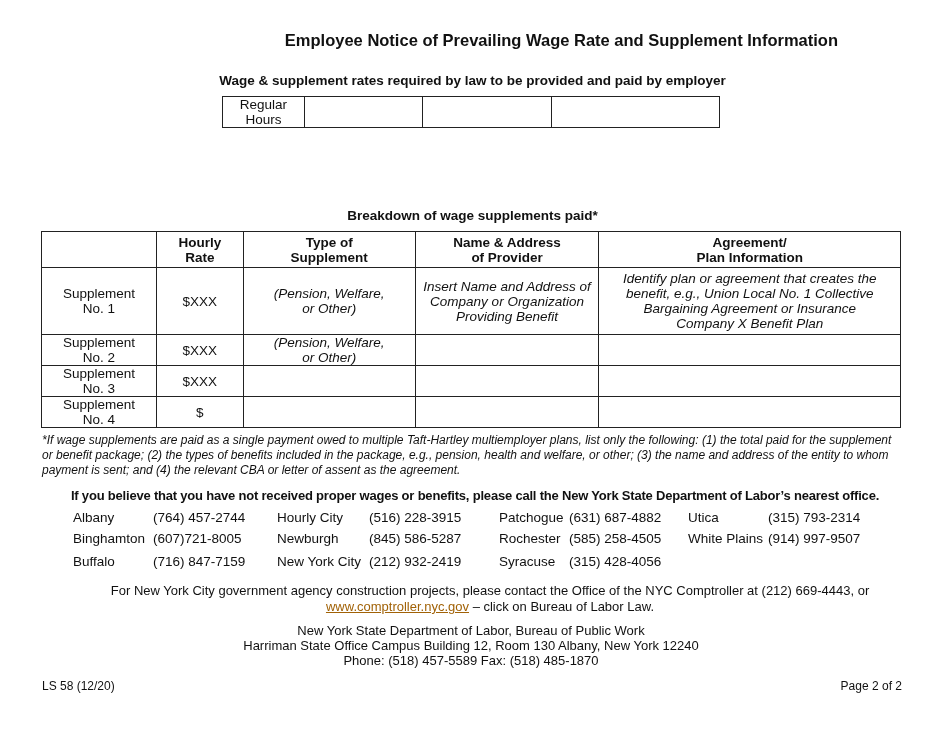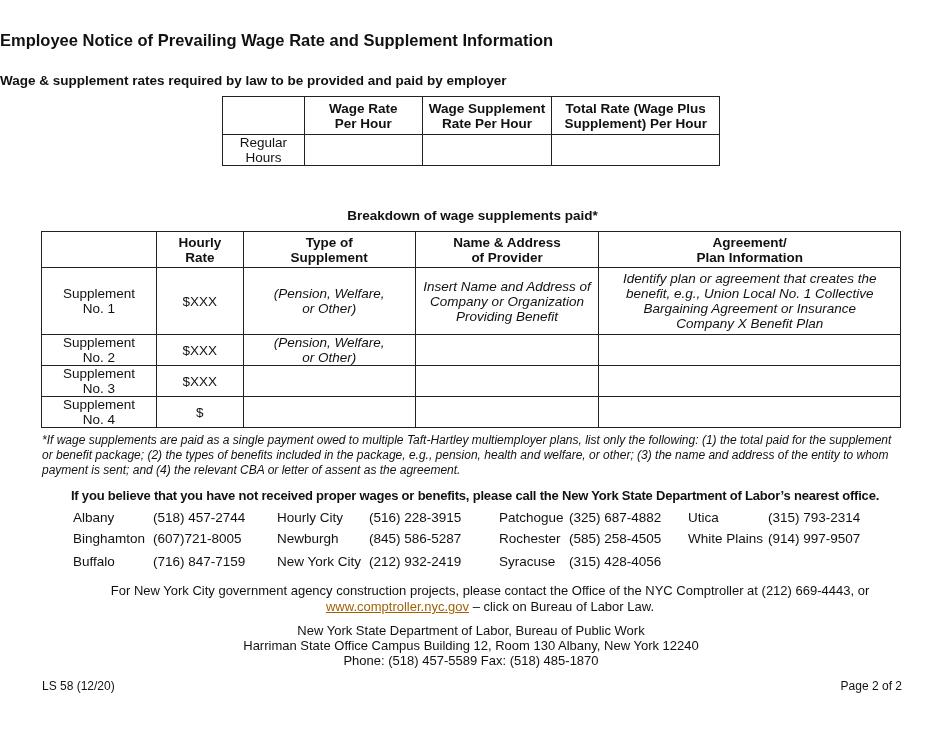--- a/index.html
+++ b/index.html
@@ -2,25 +2,25 @@
 <html><head>
   <meta charset="utf-8">
   <style>
     html, body { margin: 0; padding: 0; background: #ffffff; }
     body {
       width: 950px; height: 733px; position: relative; overflow: hidden;
       font-family: "Liberation Sans", sans-serif; color: #111;
     }
     .abs { position: absolute; }
     .title {
-      left: 0; width: 838px; top: 31px; text-align: left;
+      left: 0; width: 838px; top: 31px; text-align: right;
       font-size: 16.5px; font-weight: bold;
     }
     .subtitle {
-      left: 0; width: 945px; top: 73px; 
+      left: 0; width: 945px; top: 73px; text-align: center;
       font-size: 13.5px; font-weight: bold;
     }
     table { border-collapse: collapse; }
     td, th {
       border: 1.5px solid #222; padding: 0; text-align: center;
       vertical-align: middle; font-size: 13.5px; line-height: 15px;
     }
     th { font-weight: bold; }
     .t1 { left: 222px; top: 96px; width: 498px; }
     .t1 th { height: 37px; }
@@ -62,26 +62,20 @@
 <div class="abs subtitle">Wage &amp; supplement  rates required by law to be provided and paid by employer</div>
 
 <table class="abs t1">
   <colgroup>
       <col style="width:82px">
       <col style="width:118px">
       <col style="width:130px">
       <col style="width:168px">
     </colgroup>
   <tbody>
-      <tr>
-    <th></th>
-    <th><span>Wage Rate</span><br><span>Per Hour</span></th>
-    <th><span>Wage Supplement</span><br><span>Rate Per Hour</span></th>
-    <th><span>Total Rate (Wage Plus</span><br><span>Supplement) Per Hour</span></th>
-  </tr>
   <tr>
     <td><span>Regular</span><br><span>Hours</span></td>
     <td></td>
     <td></td>
     <td></td>
   </tr>
 </tbody>
   </table>
 
 <div class="abs breakdown-title">Breakdown of wage supplements paid*</div>
@@ -132,35 +126,35 @@
   </tr>
 </tbody>
   </table>
 
 <div class="abs footnote">*If wage supplements are paid as a single payment owed to multiple Taft-Hartley multiemployer plans, list only the following: (1) the total paid for the supplement or benefit package; (2) the types of benefits included in the package, e.g., pension, health and welfare, or other; (3) the name and address of the entity to whom payment is sent; and (4) the relevant CBA or letter of assent as the agreement.</div>
 
 <div class="abs callout">If you believe that you have not received proper wages or benefits, please call the New York State Department of Labor’s nearest office.</div>
 
 <div>
   <span class="office" style="left:73px;top:510px">Albany</span>
-  <span class="office" style="left:153px;top:510px">(518) 457-2744</span>
+  <span class="office" style="left:153px;top:510px">(764) 457-2744</span>
   <span class="office" style="left:73px;top:531px">Binghamton</span>
   <span class="office" style="left:153px;top:531px">(607)721-8005</span>
   <span class="office" style="left:73px;top:554px">Buffalo</span>
   <span class="office" style="left:153px;top:554px">(716) 847-7159</span>
 
   <span class="office" style="left:277px;top:510px">Hourly City</span>
   <span class="office" style="left:369px;top:510px">(516) 228-3915</span>
   <span class="office" style="left:277px;top:531px">Newburgh</span>
   <span class="office" style="left:369px;top:531px">(845) 586-5287</span>
   <span class="office" style="left:277px;top:554px">New York City</span>
   <span class="office" style="left:369px;top:554px">(212) 932-2419</span>
 
   <span class="office" style="left:499px;top:510px">Patchogue</span>
-  <span class="office" style="left:569px;top:510px">(325) 687-4882</span>
+  <span class="office" style="left:569px;top:510px">(631) 687-4882</span>
   <span class="office" style="left:499px;top:531px">Rochester</span>
   <span class="office" style="left:569px;top:531px">(585) 258-4505</span>
   <span class="office" style="left:499px;top:554px">Syracuse</span>
   <span class="office" style="left:569px;top:554px">(315) 428-4056</span>
 
   <span class="office" style="left:688px;top:510px">Utica</span>
   <span class="office" style="left:768px;top:510px">(315) 793-2314</span>
   <span class="office" style="left:688px;top:531px">White Plains</span>
   <span class="office" style="left:768px;top:531px">(914) 997-9507</span>
 </div>

